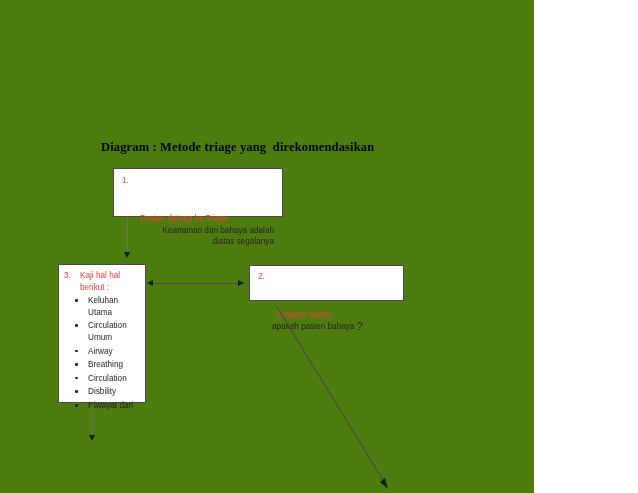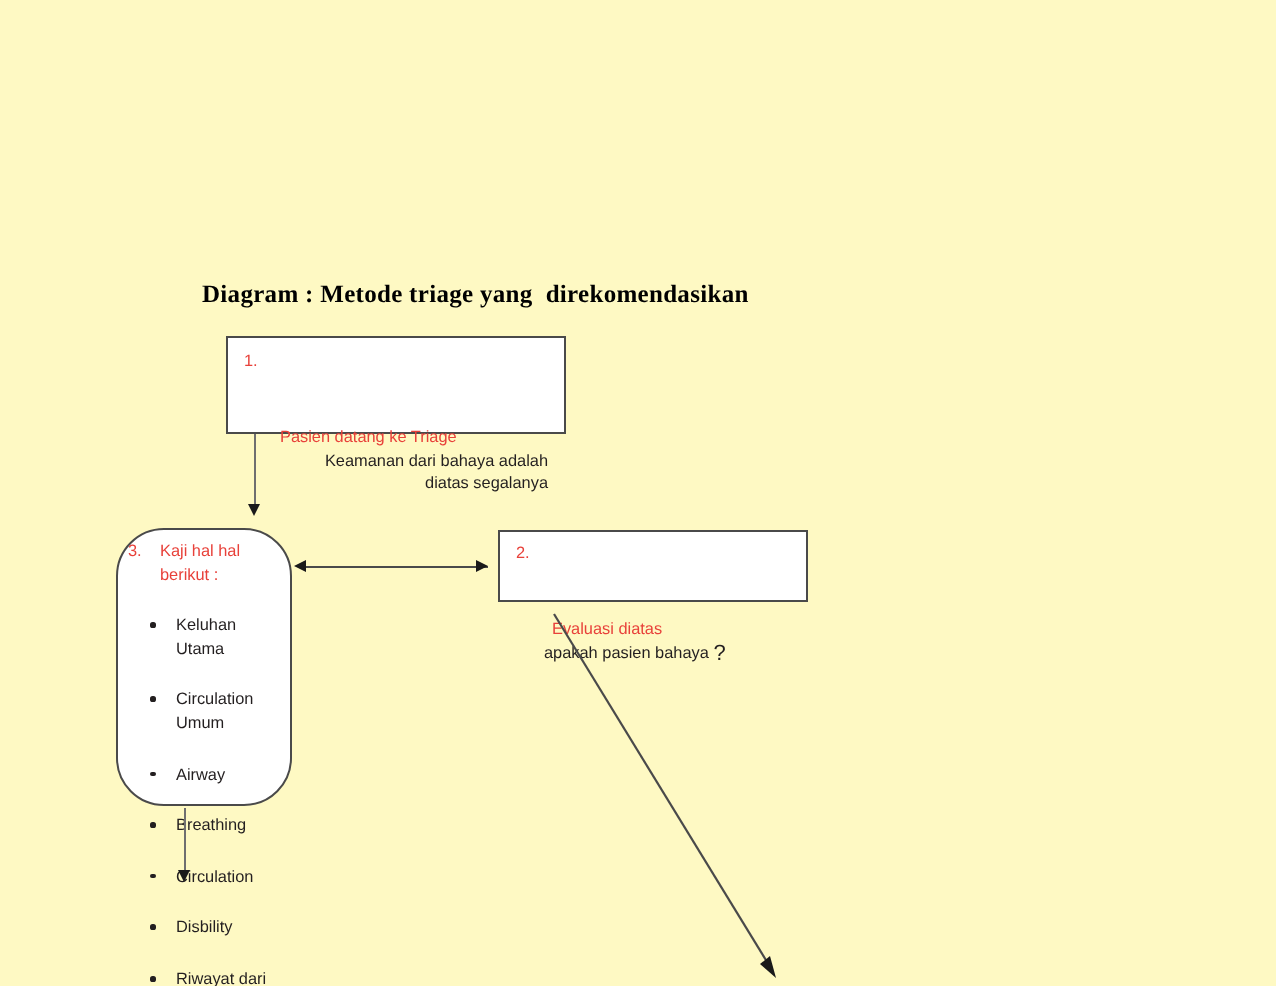--- a/index.html
+++ b/index.html
@@ -6,23 +6,23 @@
   html, body {
     margin: 0;
     padding: 0;
     background: #ffffff;
   }
   body {
     font-family: "Liberation Sans", sans-serif;
   }
   #page {
     position: relative;
-    width: 638px;
+    width: 534px;
     height: 493px;
-    background: #fef9c3;
+    background: #4d7c0f;
     overflow: hidden;
   }
 
   
   .doc-title {
     position: absolute;
     left: 101px;
     top: 140px;
     font-family: "Liberation Serif", serif;
     font-weight: bold;
@@ -73,21 +73,20 @@
     text-align: right;
   }
 
   
   #node-3 {
     left: 58px;
     top: 264px;
     width: 88px;
     height: 139px;
     padding: 5px 4px 0 5px;
-    border-radius: 24px;
   }
   #node-3 .node-head {
     display: block;
   }
   #node-3 .node-num {
     display: inline-block;
     width: 16px;
   }
   #node-3 .head-line2 {
     display: block;
@@ -95,21 +94,21 @@
     color: #e8413a;
   }
   .bullet-list {
     margin: 1px 0 0 0;
     padding: 0;
     list-style: none;
   }
   .bullet-list li {
     position: relative;
     padding-left: 24px;
-    margin-top: 14px;
+    margin-top: 2px;
     color: #231f20;
     line-height: 11.6px;
   }
   .bullet-list li .dot {
     position: absolute;
     left: 11px;
     top: 4px;
     width: 2.6px;
     height: 2.6px;
     background: #231f20;

